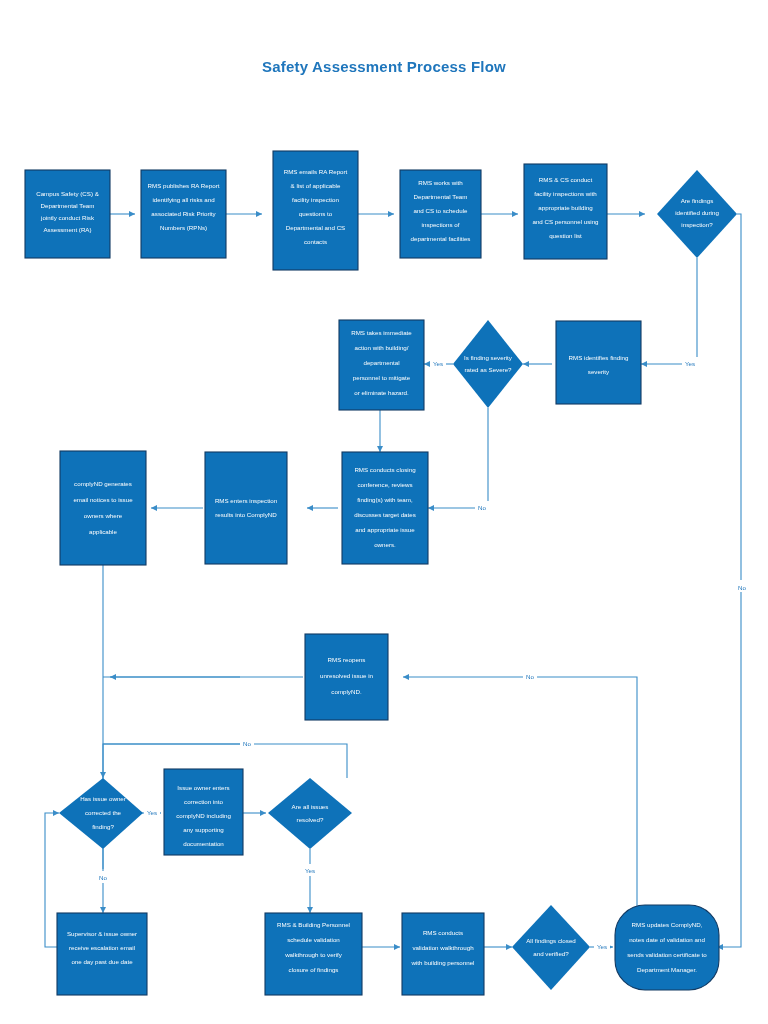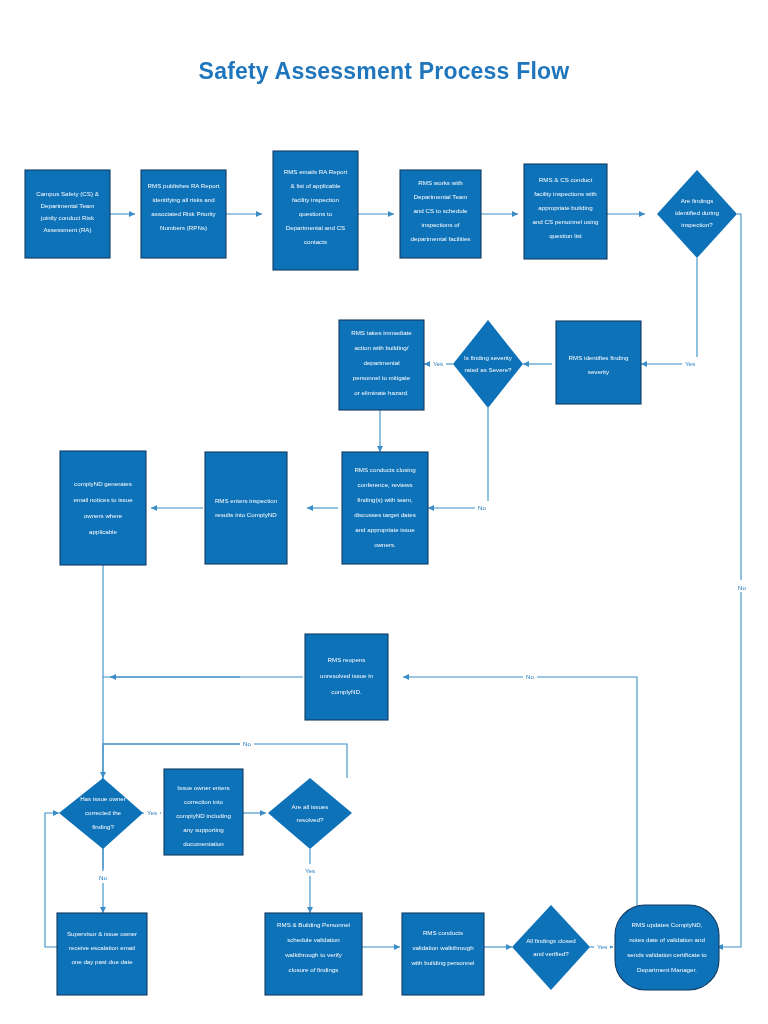--- a/index.html
+++ b/index.html
@@ -1,20 +1,20 @@
 <!DOCTYPE html>
 <html><head>
 <meta charset="utf-8">
 <style>
   html,body{margin:0;padding:0;background:#ffffff;}
   body{width:768px;height:1024px;font-family:"Liberation Sans",sans-serif;overflow:hidden;}
   #canvas{position:relative;width:768px;height:1024px;}
   .title{
     position:absolute;left:0;top:58px;width:768px;text-align:center;
-    font-size:23px;font-weight:bold;color:#1F76BC;letter-spacing:.2px;
+    font-size:15px;font-weight:bold;color:#1F76BC;letter-spacing:.2px;
     font-family:"Liberation Sans",sans-serif;
   }
   svg{position:absolute;left:0;top:0;width:768px;height:1024px;}
   .nodeText{
     fill:#ffffff;font-size:6.2px;font-family:"Liberation Sans",sans-serif;
     text-anchor:middle;dominant-baseline:middle;
   }
   .edgeLabel{
     fill:#1F76BC;font-size:6.2px;font-family:"Liberation Sans",sans-serif;
     text-anchor:middle;dominant-baseline:middle;

